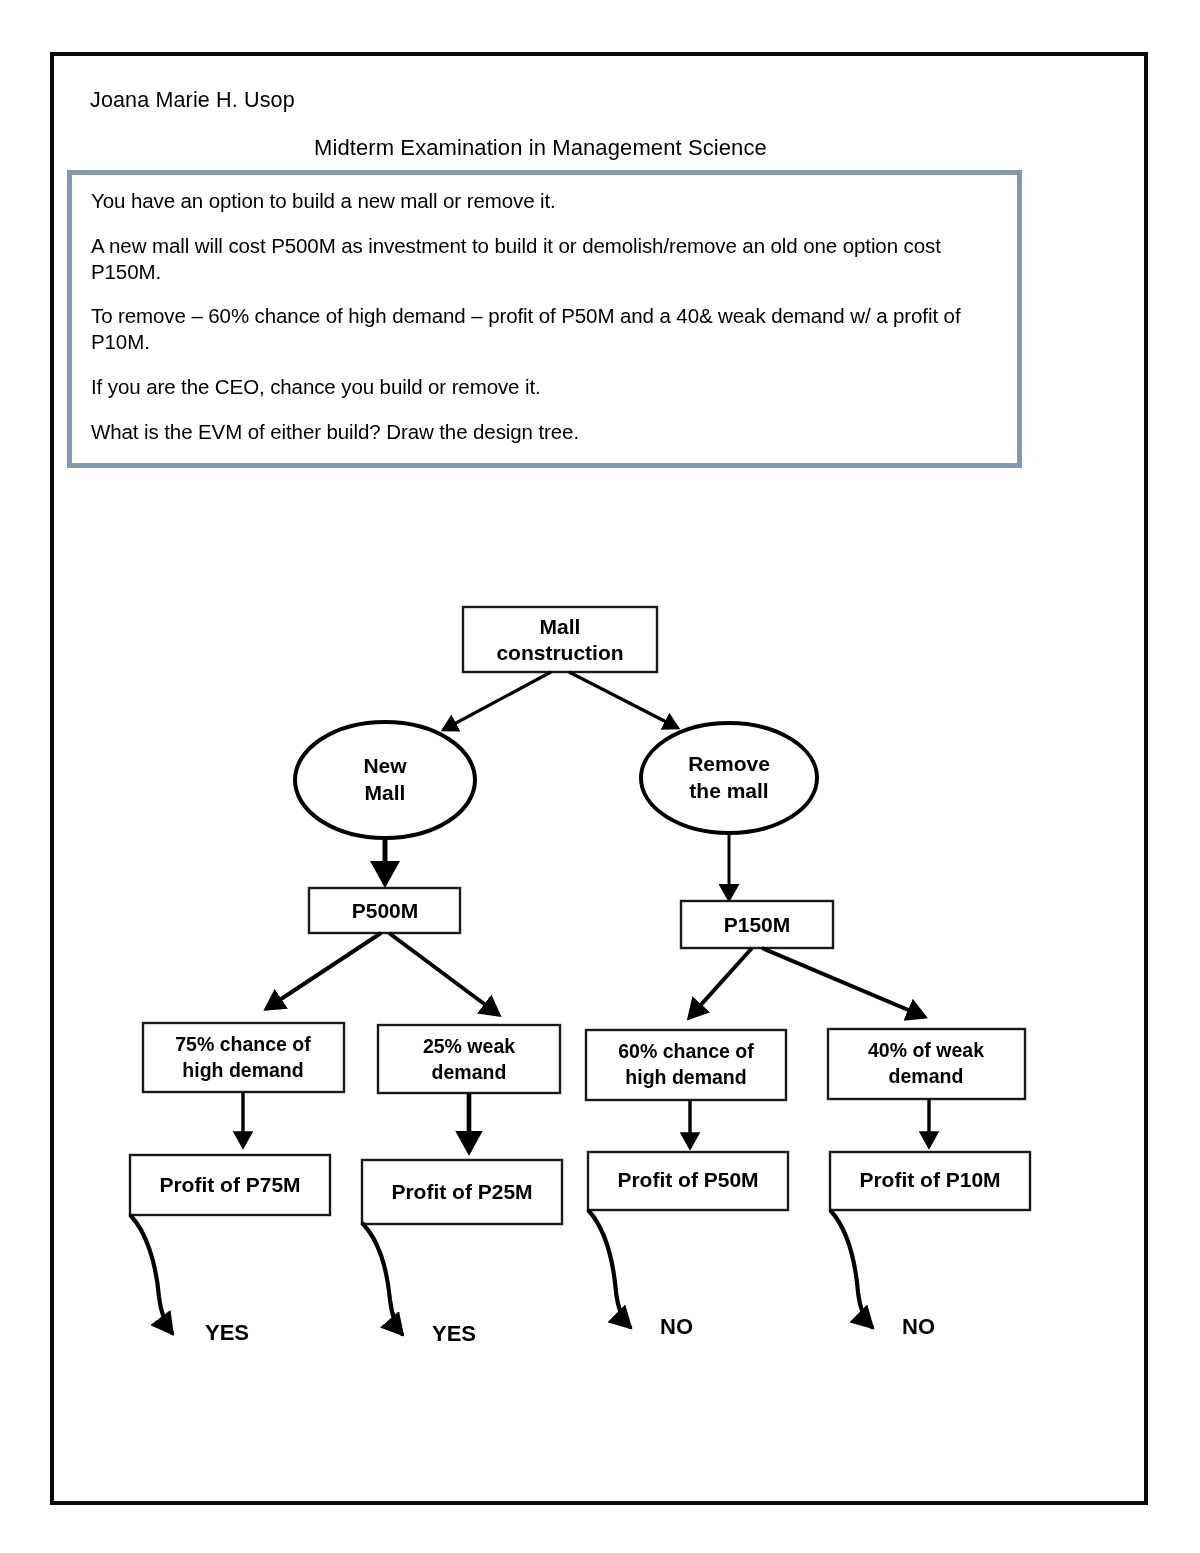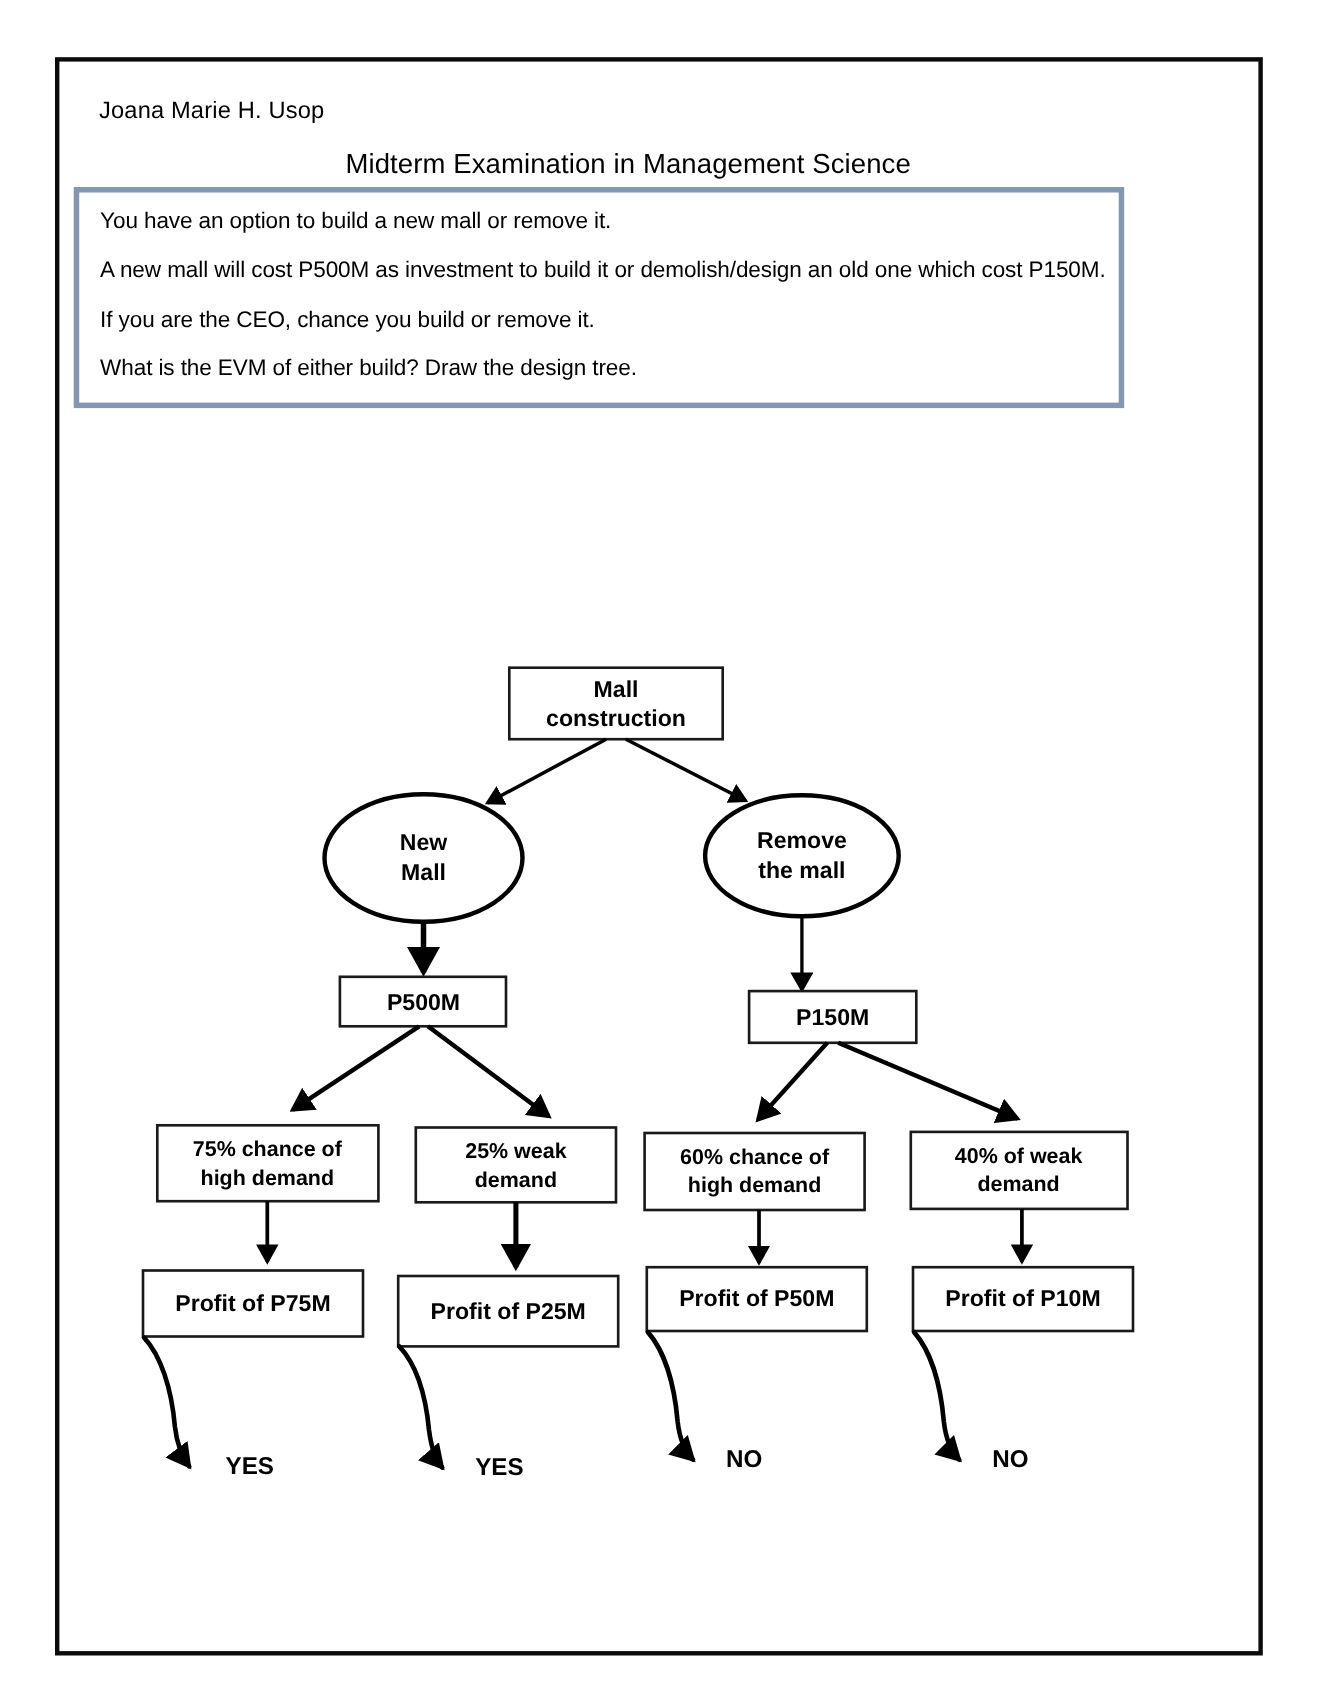--- a/index.html
+++ b/index.html
@@ -36,21 +36,21 @@
     top: 88px;
     font-size: 21.5px;
     letter-spacing: 0.15px;
     white-space: nowrap;
     text-align: right;
   }
   #exam-title {
     position: absolute;
     left: 314px;
     top: 135px;
-    font-size: 25px;
+    font-size: 22px;
     letter-spacing: 0.1px;
     white-space: nowrap;
   }
 
   
   #prompt-box {
     position: absolute;
     left: 67px;
     top: 170px;
     width: 955px;
@@ -109,21 +109,22 @@
 <body>
 
 <div id="page-sheet"></div>
 
 <div id="author-name">Joana Marie H. Usop</div>
 
 <div id="exam-title">Midterm Examination in Management Science</div>
 
 <div id="prompt-box">
   <p>You have an option to build a new mall or remove it.</p>
-  <p>A new mall will cost P500M as investment to build it or demolish/design an old one which cost P150M.</p>
+  <p>A new mall will cost P500M as investment to build it or demolish/remove an old one option cost P150M.</p>
+  <p>To remove – 60% chance of high demand – profit of P50M and a 40&amp; weak demand w/ a profit of P10M.</p>
   <p>If you are the CEO, chance you build or remove it.</p>
   <p>What is the EVM of either build? Draw the design tree.</p>
 </div>
 
 <svg id="diagram" viewBox="0 0 1200 1553">
   <defs>
     <marker id="arrowhead" markerWidth="6" markerHeight="6" refX="4.6" refY="3" orient="auto" markerUnits="strokeWidth">
       <path d="M0,0 L5.4,3 L0,6 z" fill="#000000"></path>
     </marker>
     <marker id="arrowhead-thin" markerWidth="7" markerHeight="7" refX="5" refY="3.5" orient="auto" markerUnits="strokeWidth">

